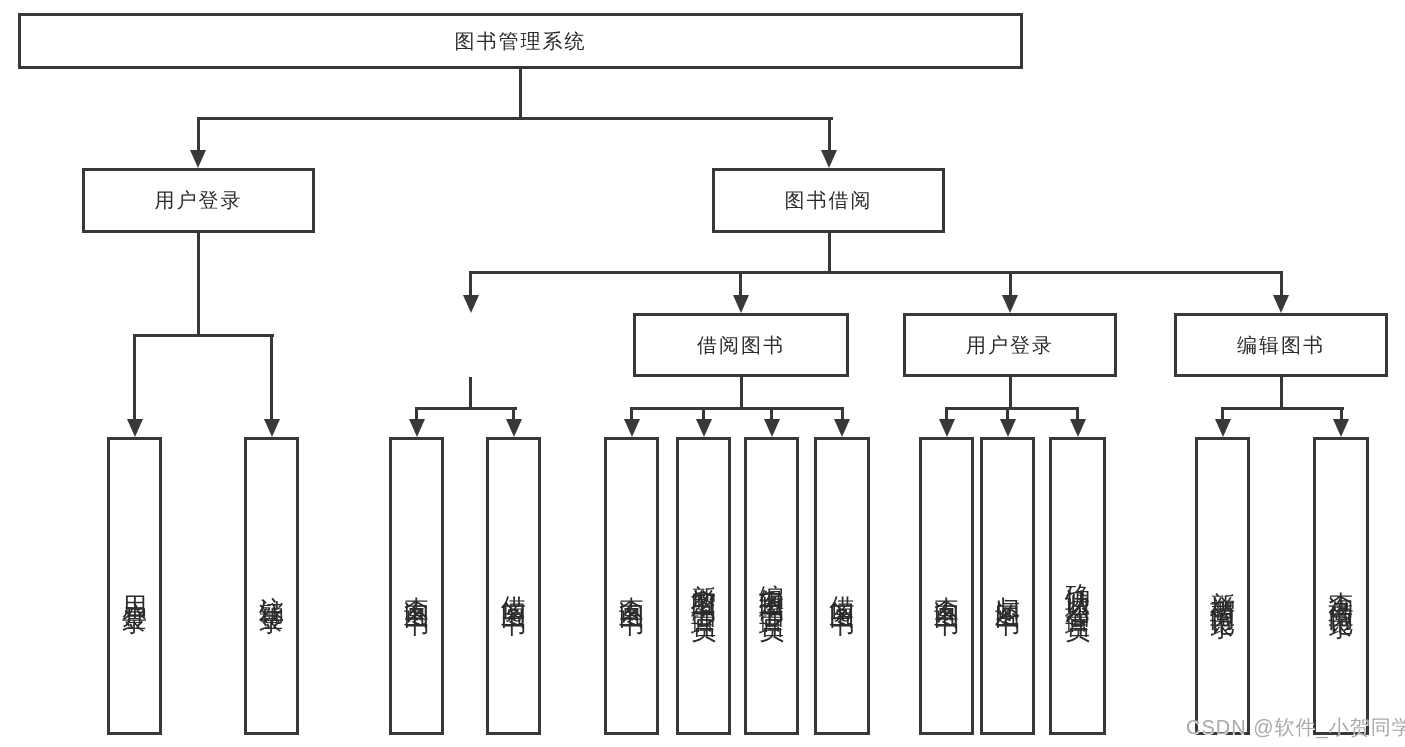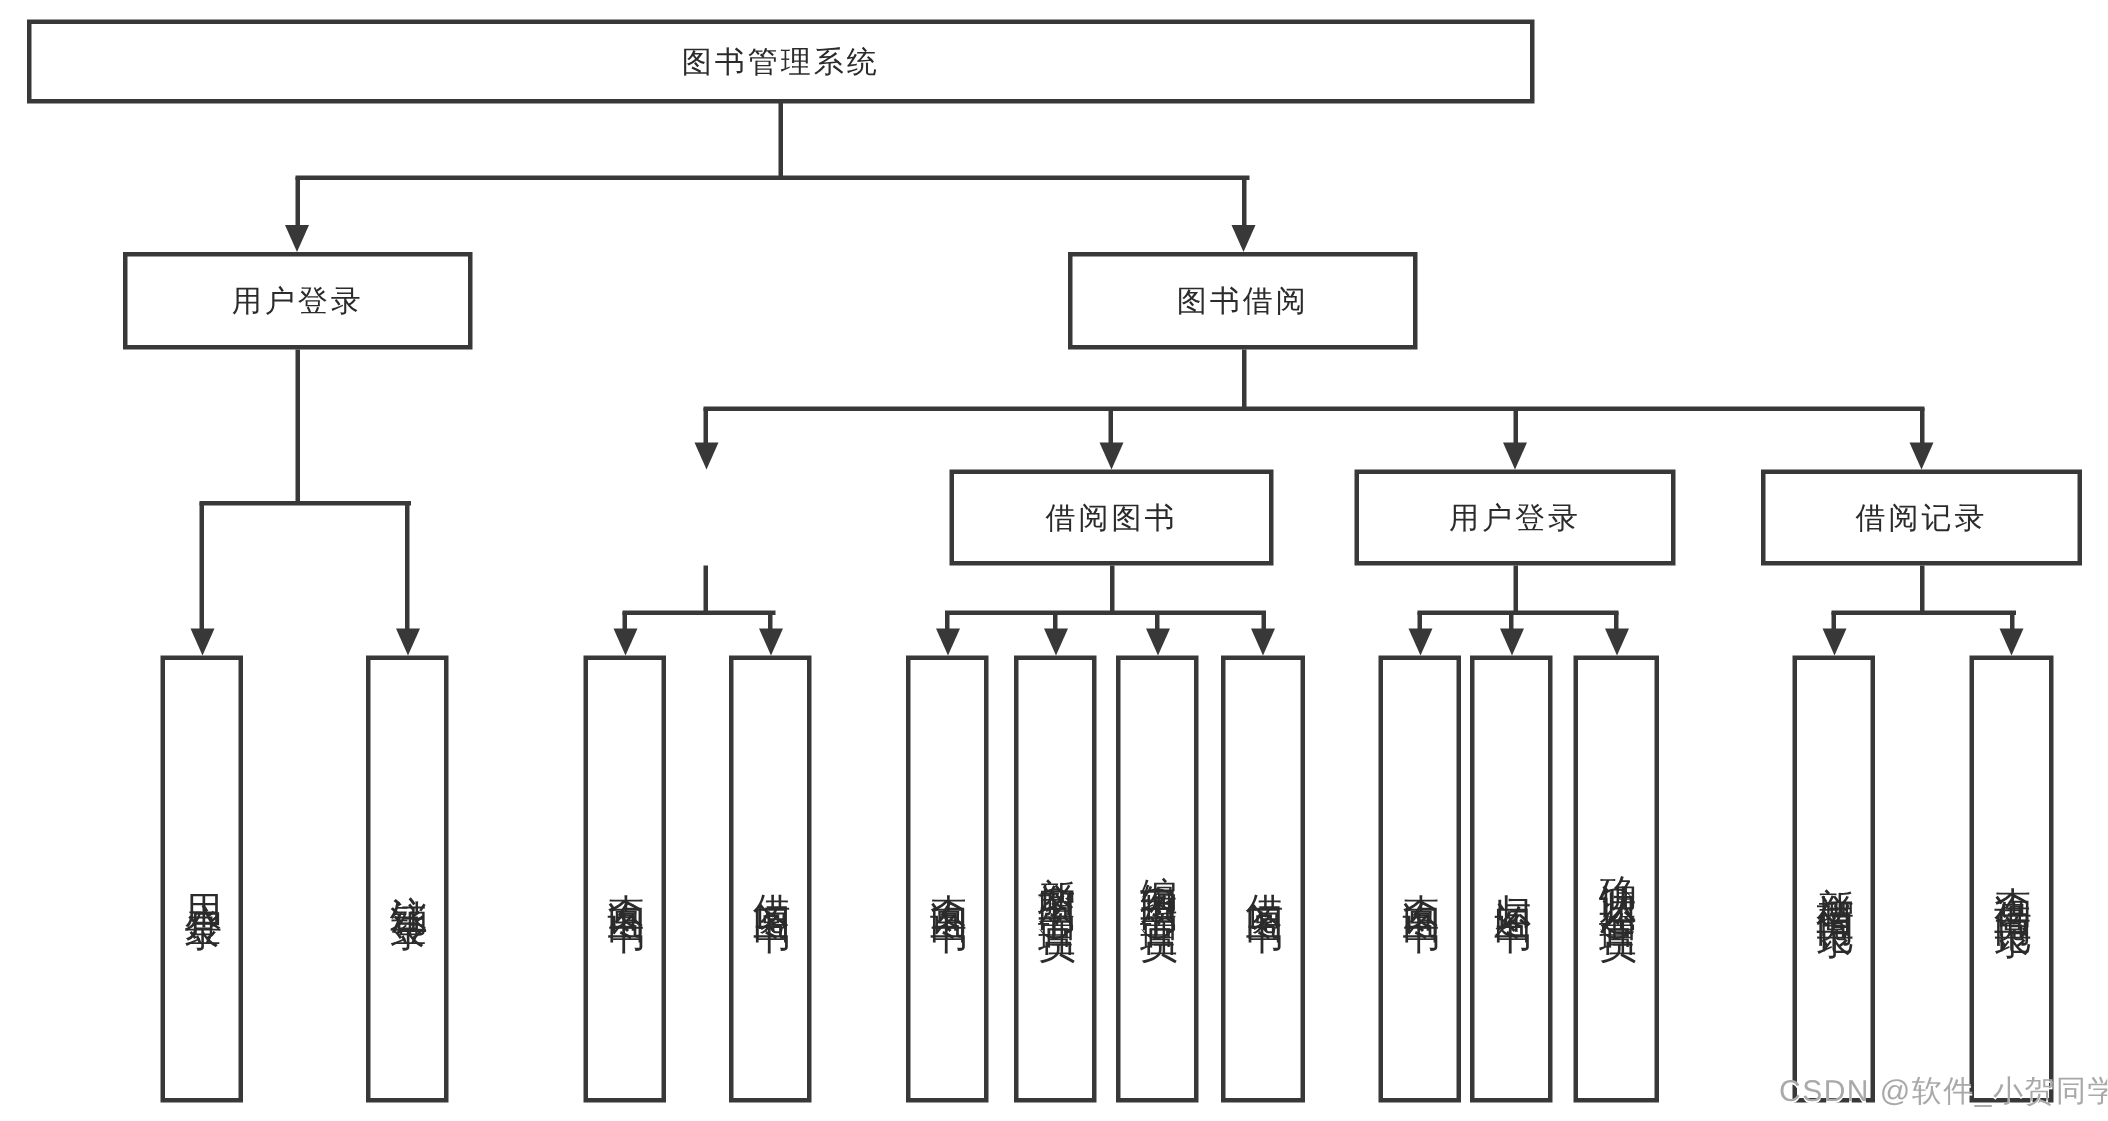--- a/index.html
+++ b/index.html
@@ -34,21 +34,21 @@
 
 <div id="canvas">
 
   <div class="node h" style="left:18px;top:13px;width:1005px;height:56px">图书管理系统</div>
 
   <div class="node h" style="left:82px;top:168px;width:233px;height:65px">用户登录</div>
   <div class="node h" style="left:712px;top:168px;width:233px;height:65px">图书借阅</div>
 
   <div class="node h" style="left:633px;top:313px;width:216px;height:64px">借阅图书</div>
   <div class="node h" style="left:903px;top:313px;width:214px;height:64px">用户登录</div>
-  <div class="node h" style="left:1174px;top:313px;width:214px;height:64px">借阅记录</div>
+  <div class="node h" style="left:1174px;top:313px;width:214px;height:64px">编辑图书</div>
 
   <div class="node v" style="left:107px;top:437px;width:55px;height:298px">用户登录</div>
   <div class="node v" style="left:244px;top:437px;width:55px;height:298px">注销登录</div>
 
   <div class="node v" style="left:389px;top:437px;width:55px;height:298px">查询图书</div>
   <div class="node v" style="left:486px;top:437px;width:55px;height:298px">借阅图书</div>
 
   <div class="node v" style="left:604px;top:437px;width:55px;height:298px">查询图书</div>
   <div class="node v" style="left:676px;top:437px;width:55px;height:298px">新增图书（管理员）</div>
   <div class="node v" style="left:744px;top:437px;width:55px;height:298px">编辑图书（管理员）</div>

